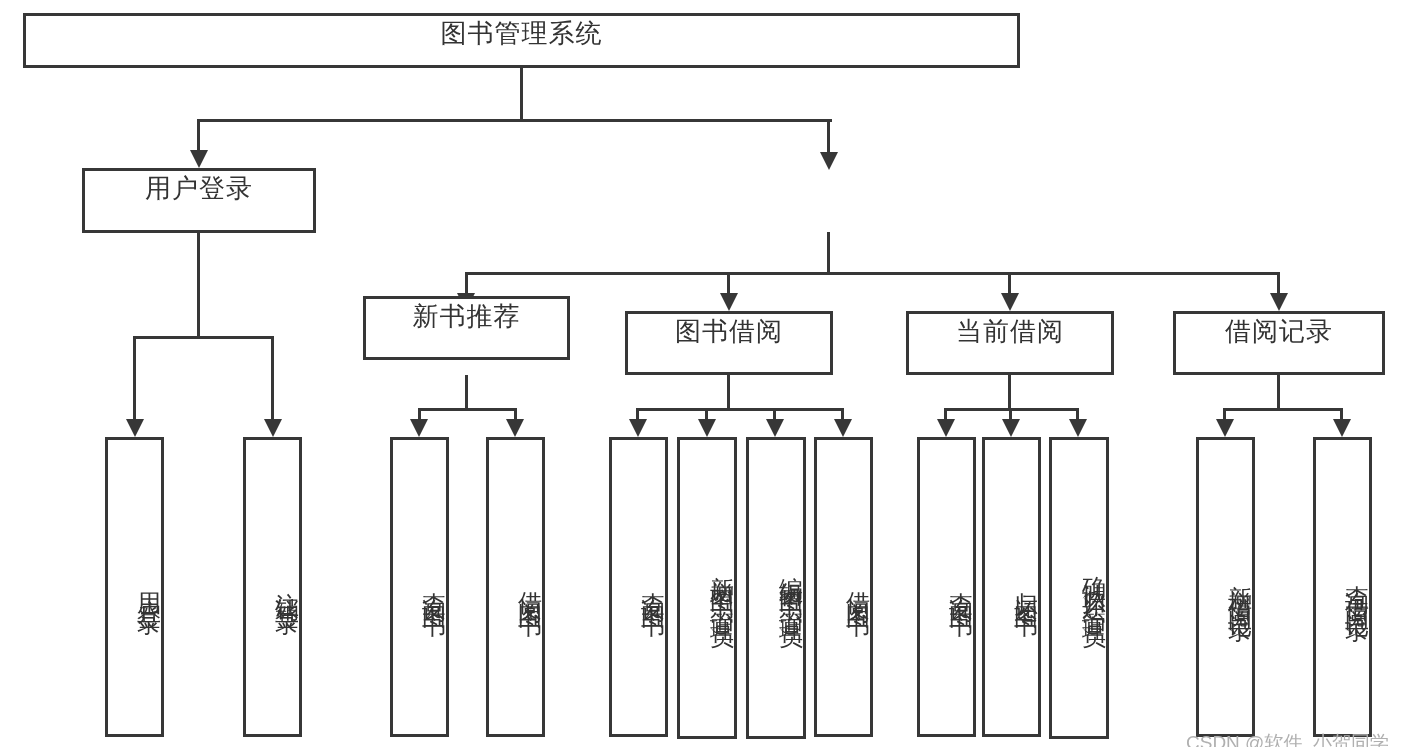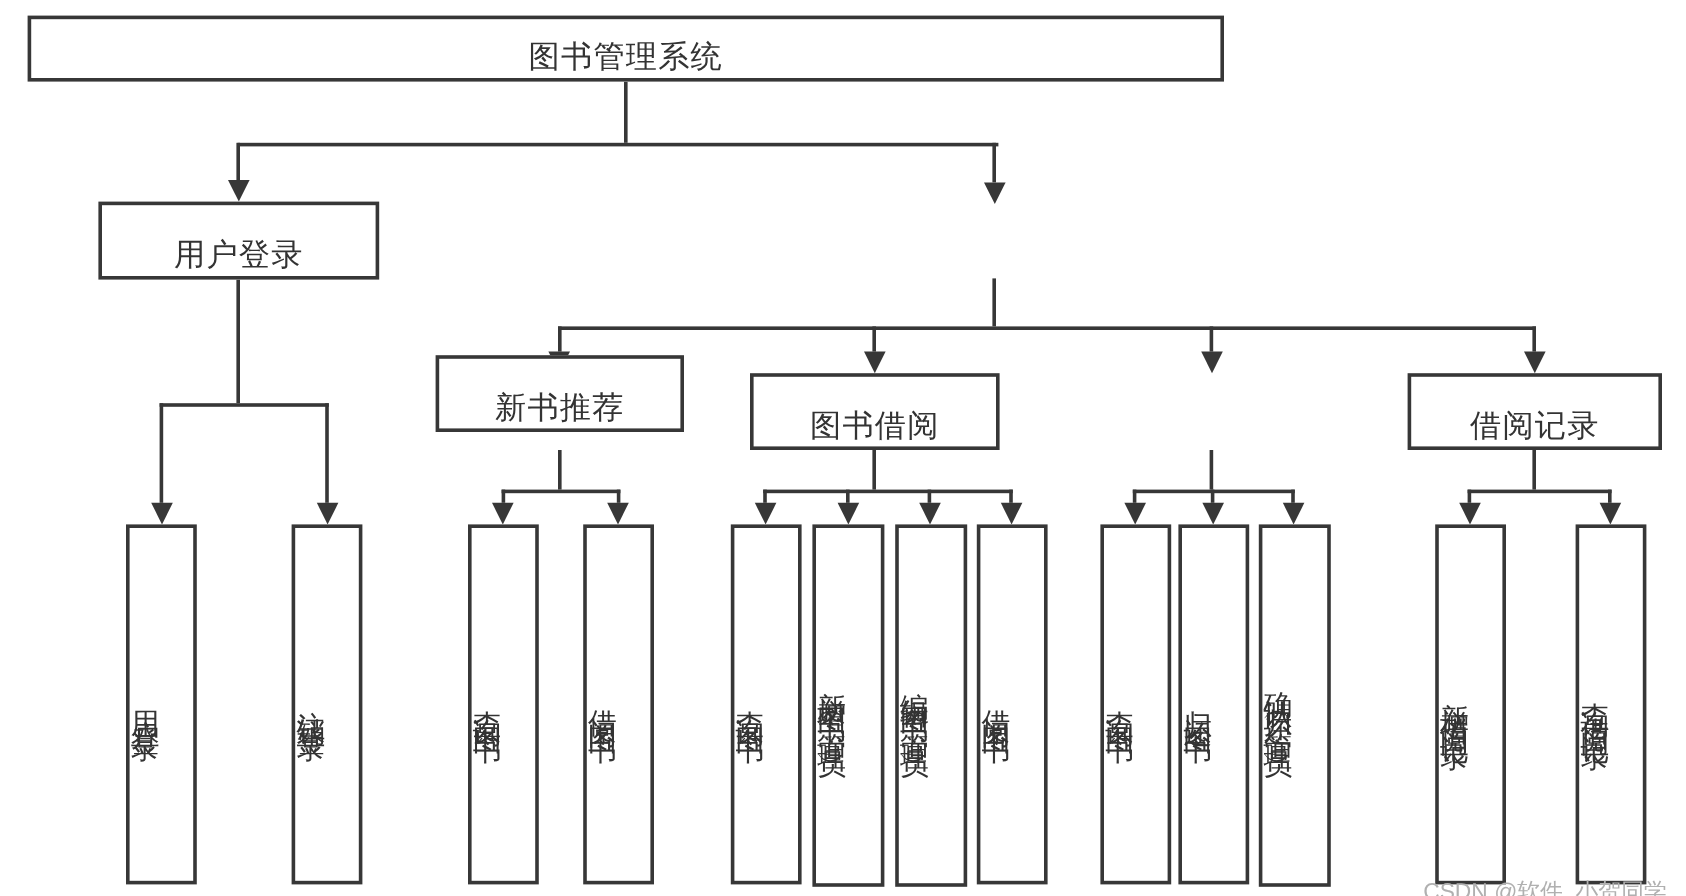--- a/index.html
+++ b/index.html
@@ -3,21 +3,21 @@
 <meta charset="utf-8">
 <style>
   html,body { margin:0; padding:0; background:#ffffff; }
   .canvas {
     position:relative; width:1405px; height:747px; background:var(--page-background,#fff);
     font-family:"Liberation Sans","DejaVu Sans",sans-serif; overflow:hidden;
   }
   .box {
     position:absolute; box-sizing:border-box;
     border:3px solid var(--line,#373737); background:var(--box-background,#fff);
-    display:flex; align-items:flex-end; justify-content:center;
+    display:flex; align-items:flex-start; justify-content:center;
     color:var(--text,#333); z-index:2;
   }
   .box.h { font-size:26px; letter-spacing:1px; }
   .box.v {
     writing-mode:vertical-rl; text-orientation:mixed;
     font-size:24px; letter-spacing:7px; line-height:1;
   }
   .vl, .hl { position:absolute; background:var(--line,#373737); z-index:1; }
   .vl { width:3px; }
   .hl { height:3px; }
@@ -67,20 +67,23 @@
   <i class="vl" style="left:1008px;top:272px;height:21px"></i>
   <i class="ar" style="left:1001px;top:293px"></i>
   <i class="vl" style="left:1277px;top:272px;height:21px"></i>
   <i class="ar" style="left:1270px;top:293px"></i>
 
   <div class="box h" style="left:363px;top:296px;width:207px;height:64px">
     <span>新书推荐</span>
   </div>
   <div class="box h" style="left:625px;top:311px;width:208px;height:64px">
     <span>图书借阅</span>
+  </div>
+  <div class="box h" style="left:906px;top:311px;width:208px;height:64px">
+    <span>当前借阅</span>
   </div>
   <div class="box h" style="left:1173px;top:311px;width:212px;height:64px">
     <span>借阅记录</span>
   </div>
 
   <i class="vl" style="left:465px;top:375px;height:33px"></i>
   <i class="hl" style="left:418px;top:408px;width:99px"></i>
   <i class="vl" style="left:418px;top:408px;height:11px"></i>
   <i class="ar" style="left:410px;top:419px"></i>
   <i class="vl" style="left:514px;top:408px;height:11px"></i>

